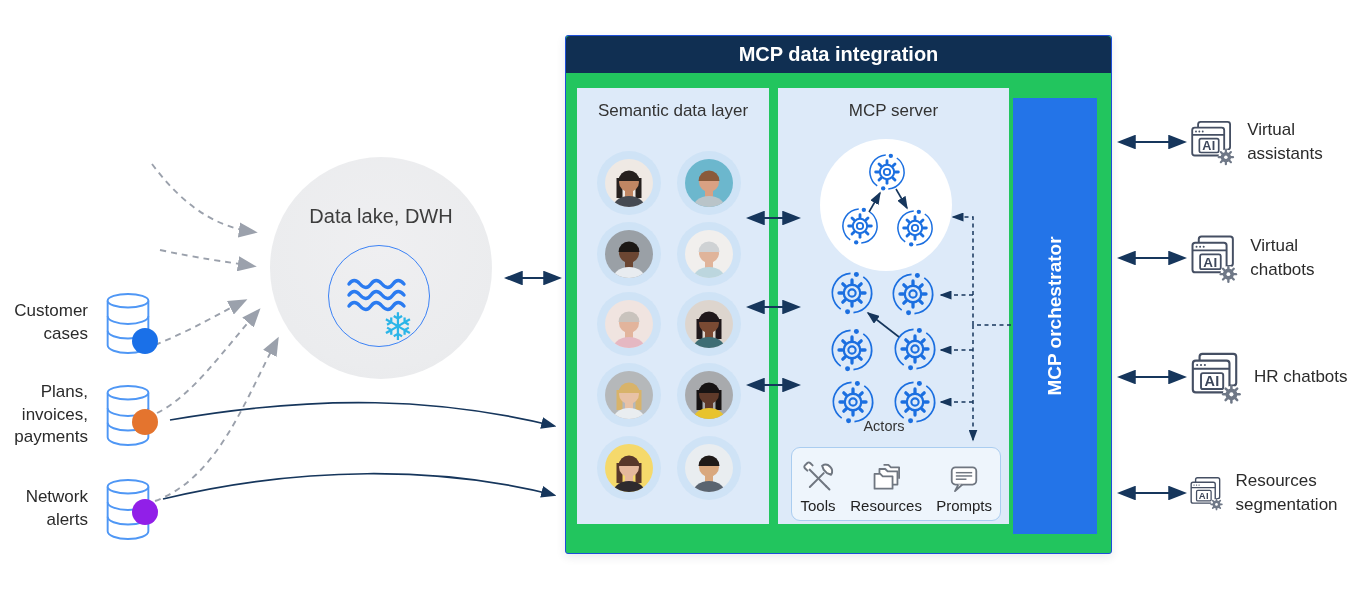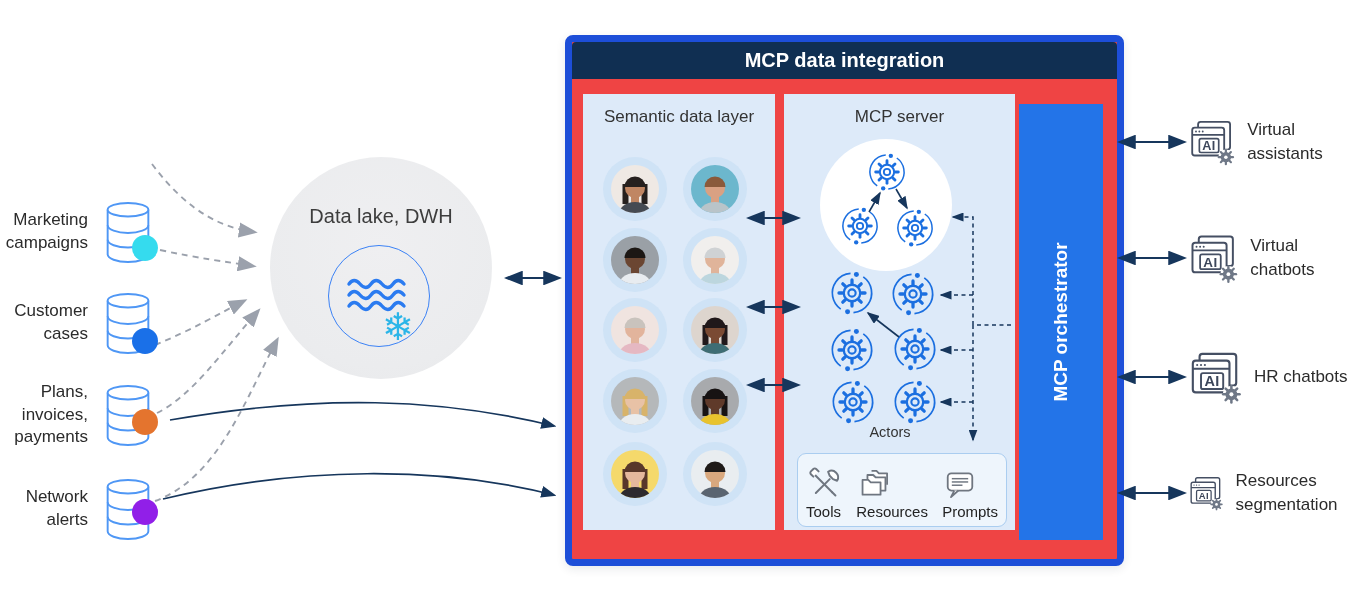--- a/index.html
+++ b/index.html
@@ -22,41 +22,41 @@
   
   #lake{position:absolute;left:270px;top:157px;width:222px;height:222px;border-radius:50%;
         background:radial-gradient(circle at 50% 40%, #efeff1 0%, #ebecee 70%, #e7e8ea 100%);}
   #lake .title{position:absolute;top:48px;width:100%;text-align:center;font-size:20px;color:#3d3d3d;}
   #lake .inner{position:absolute;left:58px;top:88px;width:100px;height:100px;border-radius:50%;
         border:1.5px solid #3b82f6;}
   #lake .waves{position:absolute;left:17px;top:30px;}
   #lake .flake{position:absolute;left:53px;top:62px;font-size:38px;line-height:1;color:var(--snow);}
 
   
-  #mainbox{position:absolute;left:565px;top:35px;width:545px;height:517px;background:#ef4444;
-        border:7px solid #1d4ed8;border-radius:8px;box-shadow:0 3px 10px rgba(30,40,60,.10);}
+  #mainbox{position:absolute;left:565px;top:35px;width:545px;height:517px;background:#22c55e;
+        border:1px solid #1d4ed8;border-radius:3px;box-shadow:0 3px 10px rgba(30,40,60,.10);}
   #mainbox .hdr{position:absolute;left:0;top:0;width:100%;height:37px;background:var(--navy);
         border-radius:4px 4px 0 0;display:flex;align-items:center;justify-content:center;
         color:#fff;font-size:20px;font-weight:bold;}
   .panel{position:absolute;top:52px;height:436px;background:var(--panel);}
   #sempanel{left:11px;width:192px;}
   #srvpanel{left:212px;width:231px;}
   .panel .ptitle{position:absolute;top:13px;width:100%;text-align:center;font-size:17px;color:#333;}
   #orchbar{position:absolute;left:447px;top:62px;width:84px;height:436px;background:var(--accent);
         display:flex;align-items:center;justify-content:center;}
   #orchbar .vtext{transform:rotate(-90deg);white-space:nowrap;color:#fff;font-size:19px;font-weight:bold;}
 
   #avatars{position:absolute;inset:0;}
   .avatar{position:absolute;width:64px;height:64px;}
 
   #actors{position:absolute;left:6px;top:330px;width:200px;text-align:center;font-size:14.5px;color:#333;}
   #toolsbox{position:absolute;left:13px;top:359px;width:210px;height:74px;background:rgba(255,255,255,.5);
         border:1.5px solid #aacdf0;border-radius:9px;display:flex;align-items:flex-end;
         justify-content:space-between;padding:0 8px 6px 8px;box-sizing:border-box;}
-  .prim{display:flex;flex-direction:column;}
+  .prim{display:flex;flex-direction:column;align-items:center;}
   .prim .plbl{font-size:15px;color:#222;margin-top:1px;}
 
   
   .consumer{position:absolute;left:1188px;width:171px;height:58px;display:flex;align-items:center;}
   .consumer .clbl{margin-left:12px;font-size:17px;line-height:1.4;color:#2b2b2b;}
   .c0{top:113px}.c1{top:229px}.c2{top:348px}.c3{top:464px}
   .ai-t{font-size:15px;font-weight:bold;fill:#3c465a;letter-spacing:.5px;}
 
   #overlay{position:absolute;left:0;top:0;width:1359px;height:589px;pointer-events:none;z-index:5;}
   .source,.consumer{z-index:6;}
@@ -140,27 +140,20 @@
         <path d="M12,15.5 h20"></path>
           <path d="M12,19.5 h20"></path>
           <path d="M12,23.5 h13"></path>
       </g>
     </symbol>
   </defs>
 </svg>
 
 <div id="canvas">
 
-  <div class="source s1">
-    <div class="lbl">Marketing campaigns</div>
-    <svg class="dbwrap" viewBox="0 0 46 64">
-        <use href="#db-icon"></use>
-      </svg>
-    <span class="dot" style="background: rgb(53, 219, 238);"></span>
-  </div>
   <div class="source s2">
     <div class="lbl">Customer cases</div>
     <svg class="dbwrap" viewBox="0 0 46 64">
         <use href="#db-icon"></use>
       </svg>
     <span class="dot" style="background: rgb(26, 112, 232);"></span>
   </div>
   <div class="source s4">
     <div class="lbl">Network alerts</div>
     <svg class="dbwrap" viewBox="0 0 46 64">

